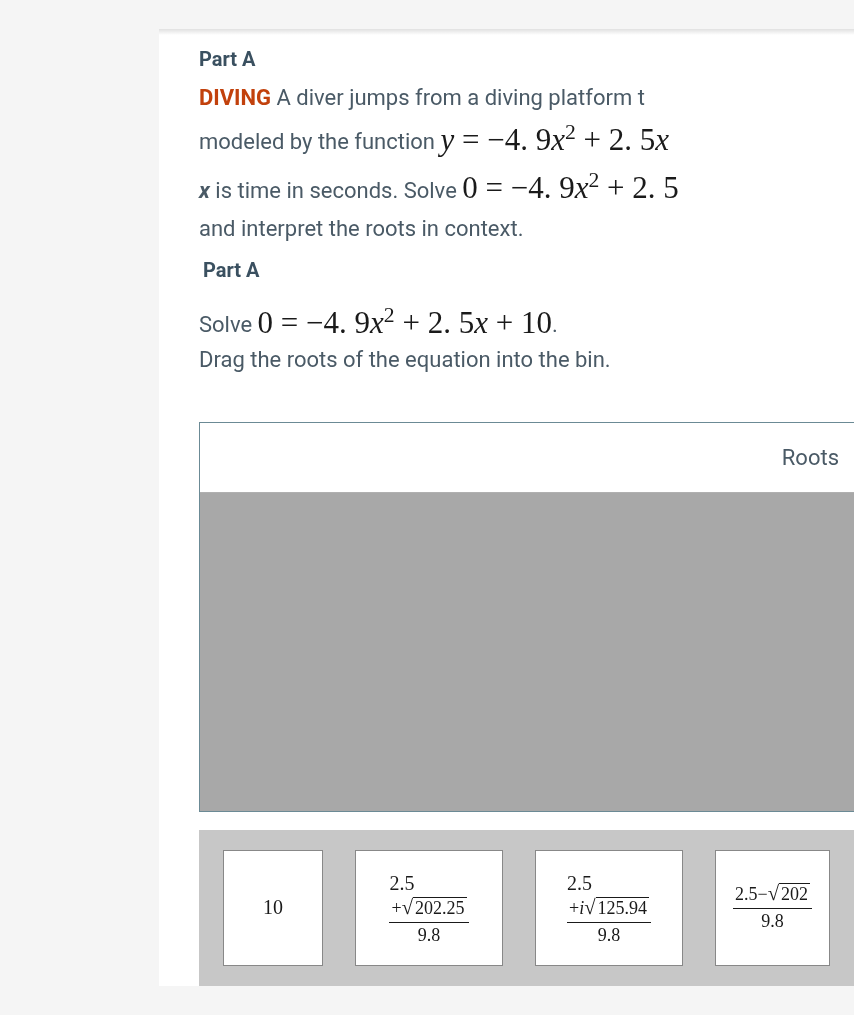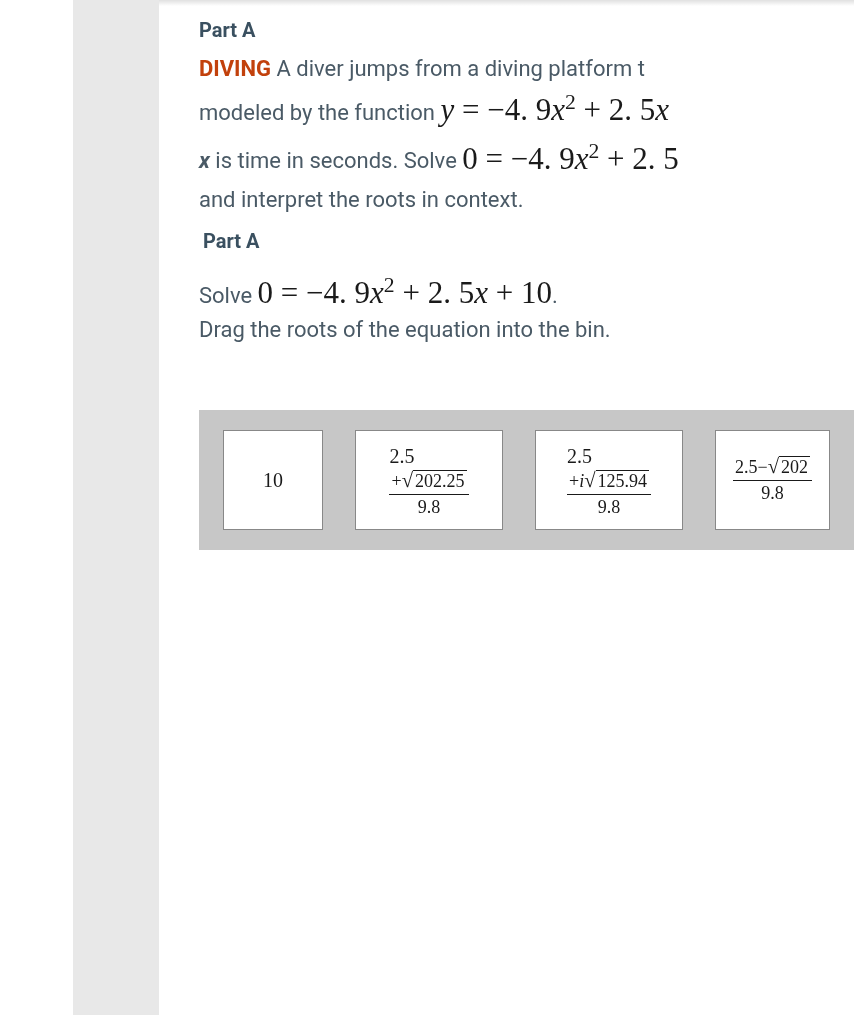--- a/index.html
+++ b/index.html
@@ -6,20 +6,21 @@
     body {
       font-family: -apple-system, BlinkMacSystemFont, "Segoe UI", Roboto, sans-serif;
       background: #f5f5f5;
       width: 854px;
       height: 1015px;
       overflow: hidden;
     }
     .outer-container {
       display: flex;
       height: 100%;
+      align-items: center;
     }
     .left-margin {
       width: 128px;
       background: #ffffff;
     }
     .gray-strip {
       width: 150px;
       background: #e8e8e8;
     }
     .content-area {
@@ -117,21 +118,21 @@
       display: flex;
       align-items: center;
       background: #c7c7c7;
       padding: 20px 24px;
       gap: 32px;
     }
     .tile {
       background: #ffffff;
       border: 1px solid #888;
       min-width: 100px;
-      height: 100px;
+      height: 116px;
       display: flex;
       align-items: center;
       justify-content: center;
       font-family: "Times New Roman", Times, serif;
       font-size: 20px;
       color: #1a1a1a;
       cursor: grab;
       padding: 0 8px;
     }
     .tile-wide {
@@ -191,20 +192,24 @@
     </div>
 
     <div class="part-a-sub">Part A</div>
 
     <div class="solve-line">
       <span>Solve </span><span class="math"><span>0</span><span> = </span><span>−4. 9</span><span class="math-var">x</span><span class="sup">2</span><span> + 2. 5</span><span class="math-var">x</span><span> + 10</span></span><span>.</span>
     </div>
 
     <div class="drag-instruction">Drag the roots of the equation into the bin.</div>
 
+    <div class="bin-container">
+      <div class="bin-header">Roots</div>
+      <div class="bin-drop-area"></div>
+    </div>
 
     <div class="spacer-gap"></div>
 
     <div class="tiles-row">
       <div class="tile">
         <span>10</span>
       </div>
 
       <div class="tile tile-wide">
         <div class="stack">

